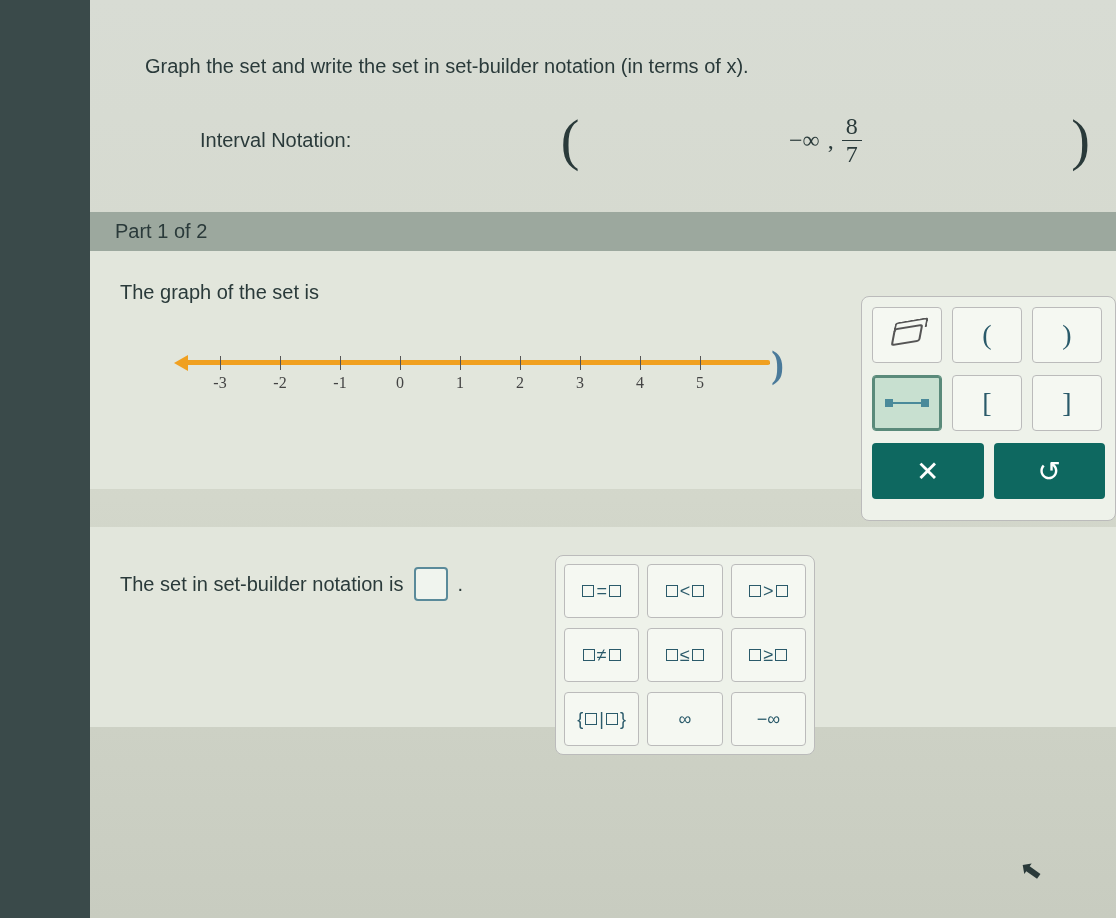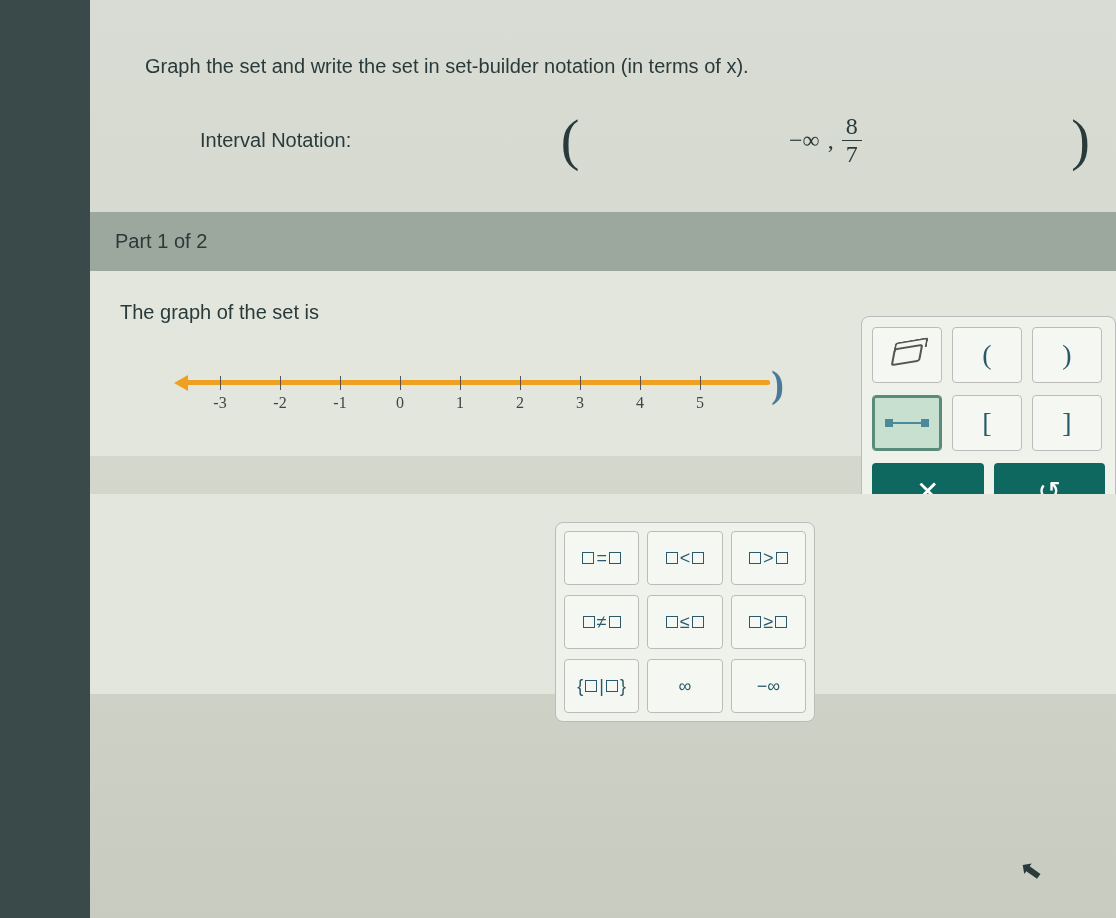--- a/index.html
+++ b/index.html
@@ -46,26 +46,26 @@
     align-items: center;
     line-height: 1.1;
     font-family: "Times New Roman", serif;
   }
   .frac .num { border-bottom: 1.5px solid #2a3a3a; padding: 0 4px; }
   .frac .den { padding: 0 4px; }
   .part-header {
     background: #9ca89e;
     color: #2a3a3a;
     font-size: 20px;
-    padding: 18px 25px;
+    padding: 8px 25px;
     margin-top: 10px;
   }
   .part-body {
     background: #e2e6dc;
-    padding: 30px 30px 32px 30px;
+    padding: 30px 30px 85px 30px;
     color: #2a3a3a;
     font-size: 20px;
     position: relative;
   }
   .numberline-wrap {
     margin-top: 40px;
     margin-left: 60px;
     width: 590px;
     position: relative;
     height: 60px;
@@ -281,20 +281,25 @@
       <div class="tool-row">
         <div class="tool-btn teal">✕</div>
         <div class="tool-btn teal">↺</div>
       </div>
     </div>
   </div>
 
   <div class="gap"></div>
 
   <div class="part2-body">
+    <div class="sb-line">
+      <span>The set in set-builder notation is</span>
+      <span class="sb-box"></span>
+      <span>.</span>
+    </div>
 
     <div class="keypad">
       <div class="kp-row">
         <div class="kp-btn">
             <span class="sq"></span>
             <span>=</span>
             <span class="sq"></span>
           </div>
         <div class="kp-btn">
             <span class="sq"></span>

